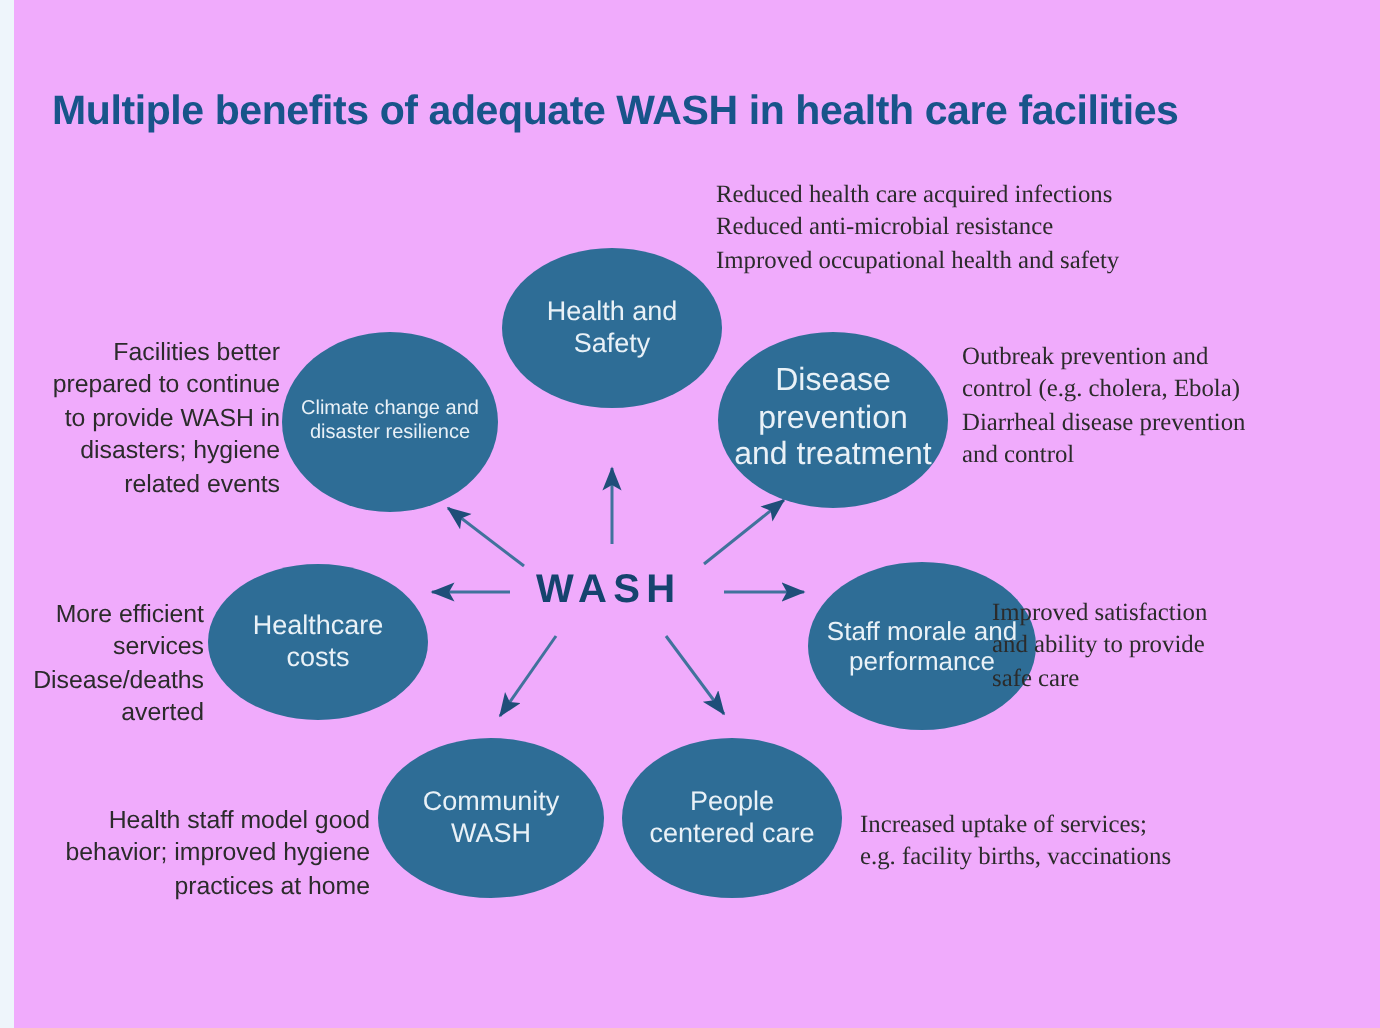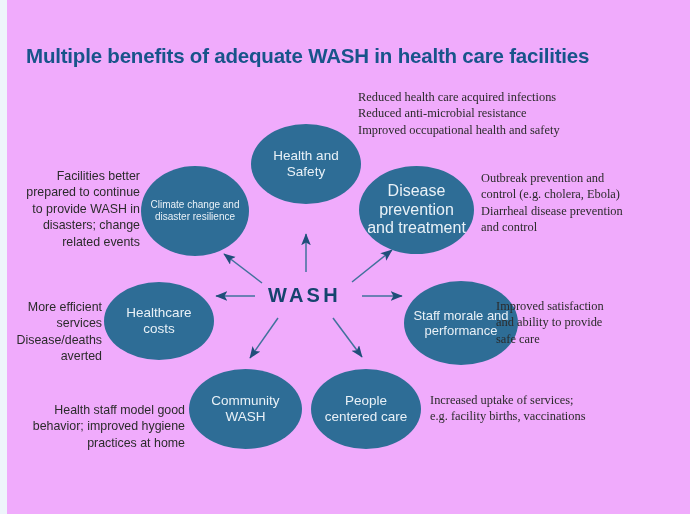--- a/index.html
+++ b/index.html
@@ -142,32 +142,32 @@
 Improved occupational health and safety</div>
 
   <div class="note right" style="left:481px; top:170px;">Outbreak prevention and
 control (e.g. cholera, Ebola)
 Diarrheal disease prevention
 and control</div>
 
   <div class="note left" style="left:18px; top:168px; width:122px;">Facilities better
 prepared to continue
 to provide WASH in
-disasters; change
+disasters; hygiene
 related events</div>
 
   <div class="note left" style="left:10px; top:299px; width:92px;">More efficient
 services
 Disease/deaths
 averted</div>
 
   <div class="note right" style="left:496px; top:298px;">Improved satisfaction
 and ability to provide
 safe care</div>
 
   <div class="note left" style="left:30px; top:402px; width:155px;">Health staff model good
 behavior; improved hygiene
 practices at home</div>
 
-  <div class="note right" style="left:430px; top:392px;">Increased uptake of services;
+  <div class="note right" style="left:430px; top:404px;">Increased uptake of services;
 e.g. facility births, vaccinations</div>
 
 </div>
 
 </body></html>

